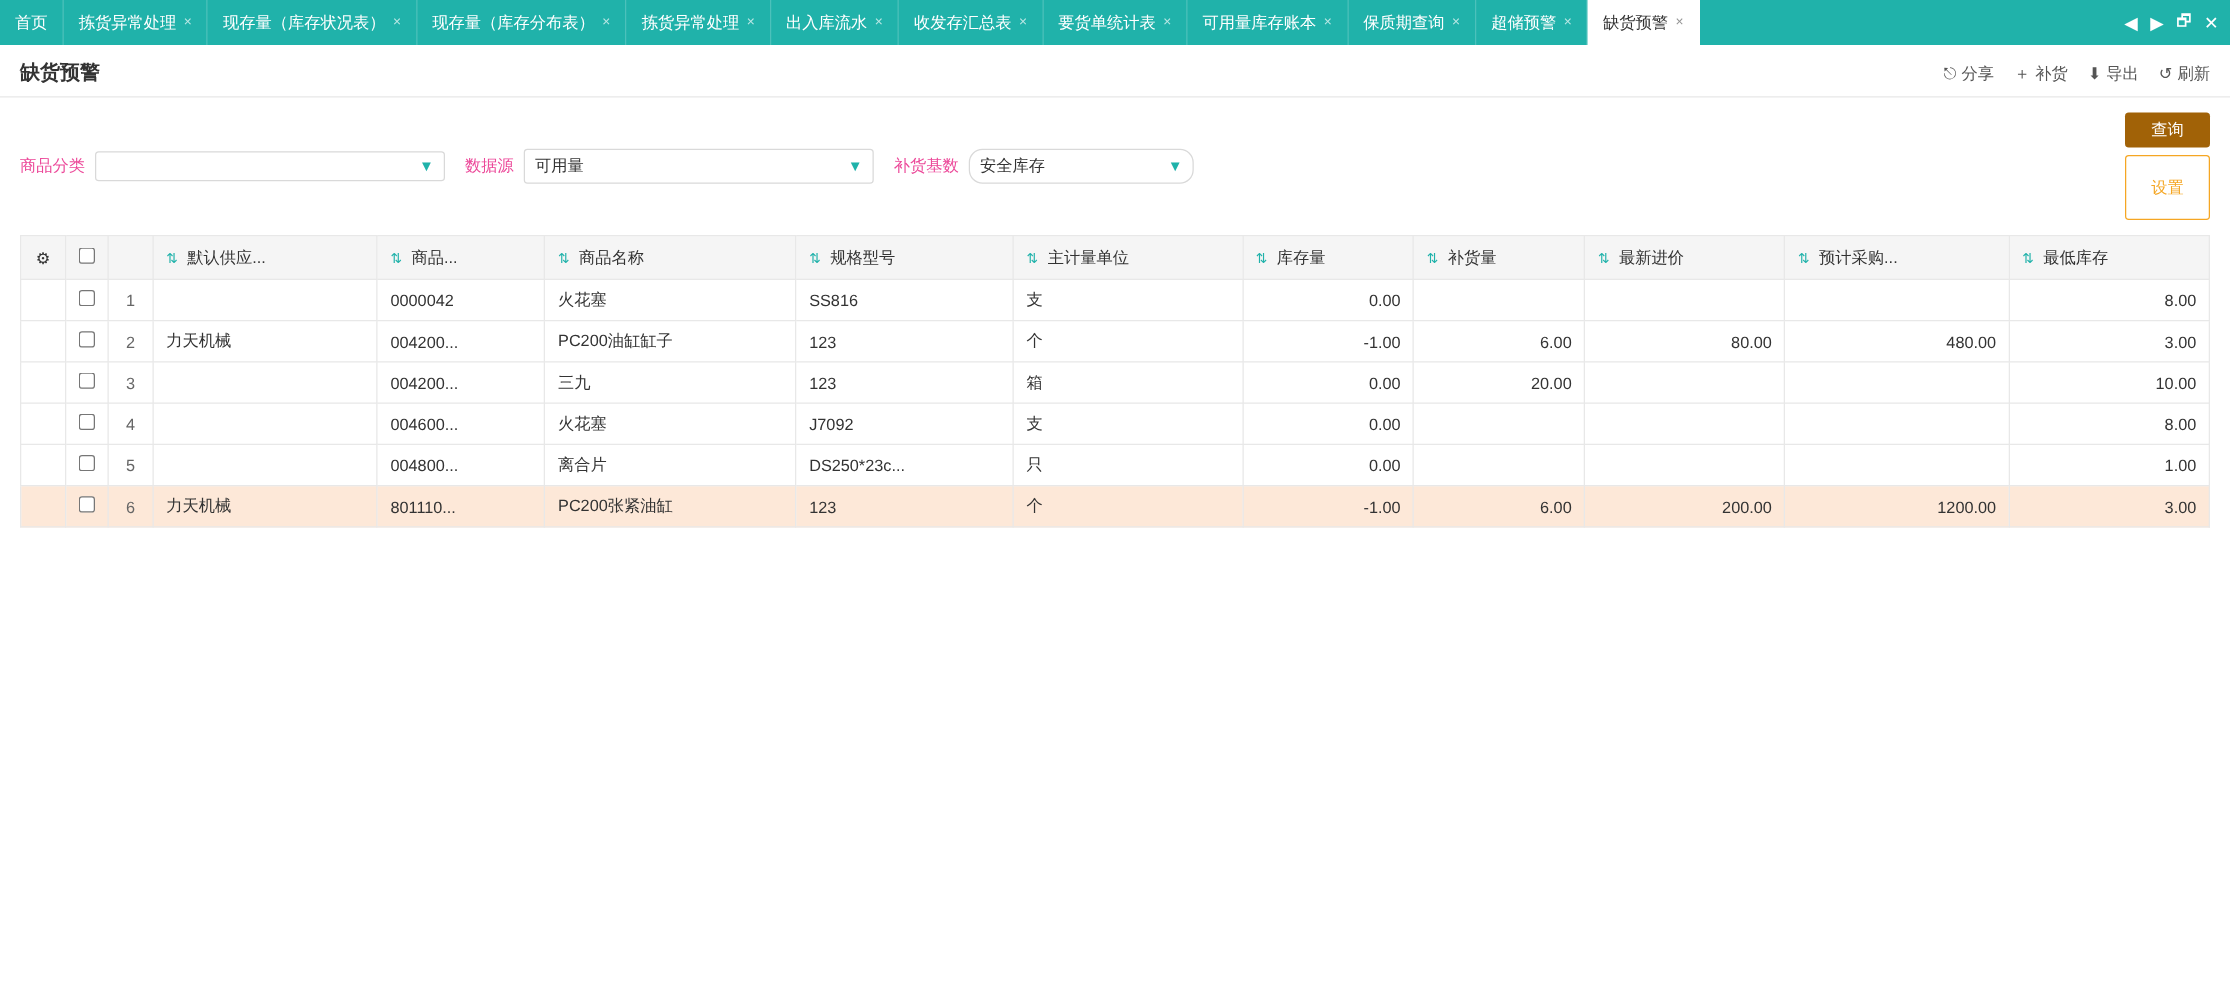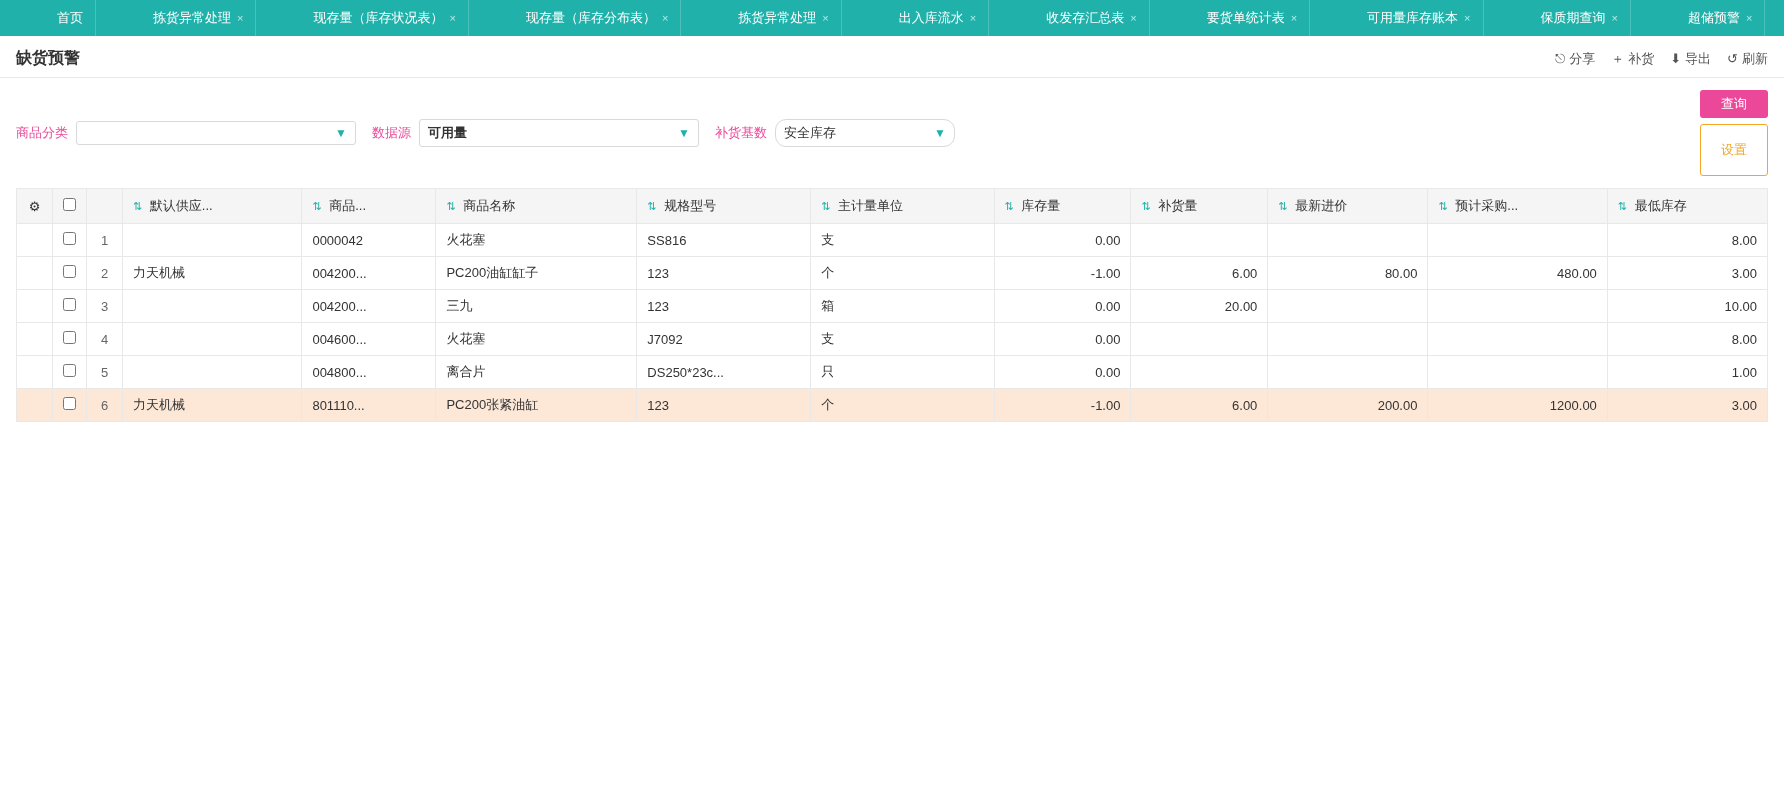--- a/index.html
+++ b/index.html
@@ -17,21 +17,20 @@
       display: flex;
       align-items: center;
       padding: 0 12px;
       height: 100%;
       color: #fff;
       white-space: nowrap;
       cursor: pointer;
       font-size: 13px;
       border-right: 1px solid rgba(255,255,255,0.2);
       flex-shrink: 0;
-      margin-left: 45px;
     }
     .tab-item.active {
       background: #fff;
       color: #333;
     }
     .tab-item .tab-close {
       margin-left: 6px;
       font-size: 11px;
       opacity: 0.7;
       cursor: pointer;
@@ -122,21 +121,21 @@
 
     .filter-select-value { color: #333; }
 
     .filter-actions {
       margin-left: auto;
       display: flex;
       flex-direction: column;
       gap: 6px;
     }
     .btn-query {
-      background: #ec4899;
+      background: #a16207;
       border: none;
       color: #fff;
       padding: 5px 20px;
       border-radius: 3px;
       cursor: pointer;
       font-size: 13px;
     }
     .btn-setting {
       background: #fff;
       border: 1px solid #f5a623;
@@ -290,21 +289,21 @@
     <div class="filter-group">
       <span class="filter-label">商品分类</span>
       <div class="filter-select" style="min-width:280px;">
         <span></span>
         <span class="arrow">▼</span>
       </div>
     </div>
 
     <div class="filter-group">
       <span class="filter-label">数据源</span>
-      <div class="filter-select" style="min-width:280px;font-weight:bold;">
+      <div class="filter-select" style="min-width:280px;">
         <span class="filter-select-value">可用量</span>
         <span class="arrow">▼</span>
       </div>
     </div>
 
     <div class="filter-group">
       <span class="filter-label">补货基数</span>
       <div class="filter-select" style="min-width:180px;border-radius:11px;">
         <span class="filter-select-value">安全库存</span>
         <span class="arrow">▼</span>

